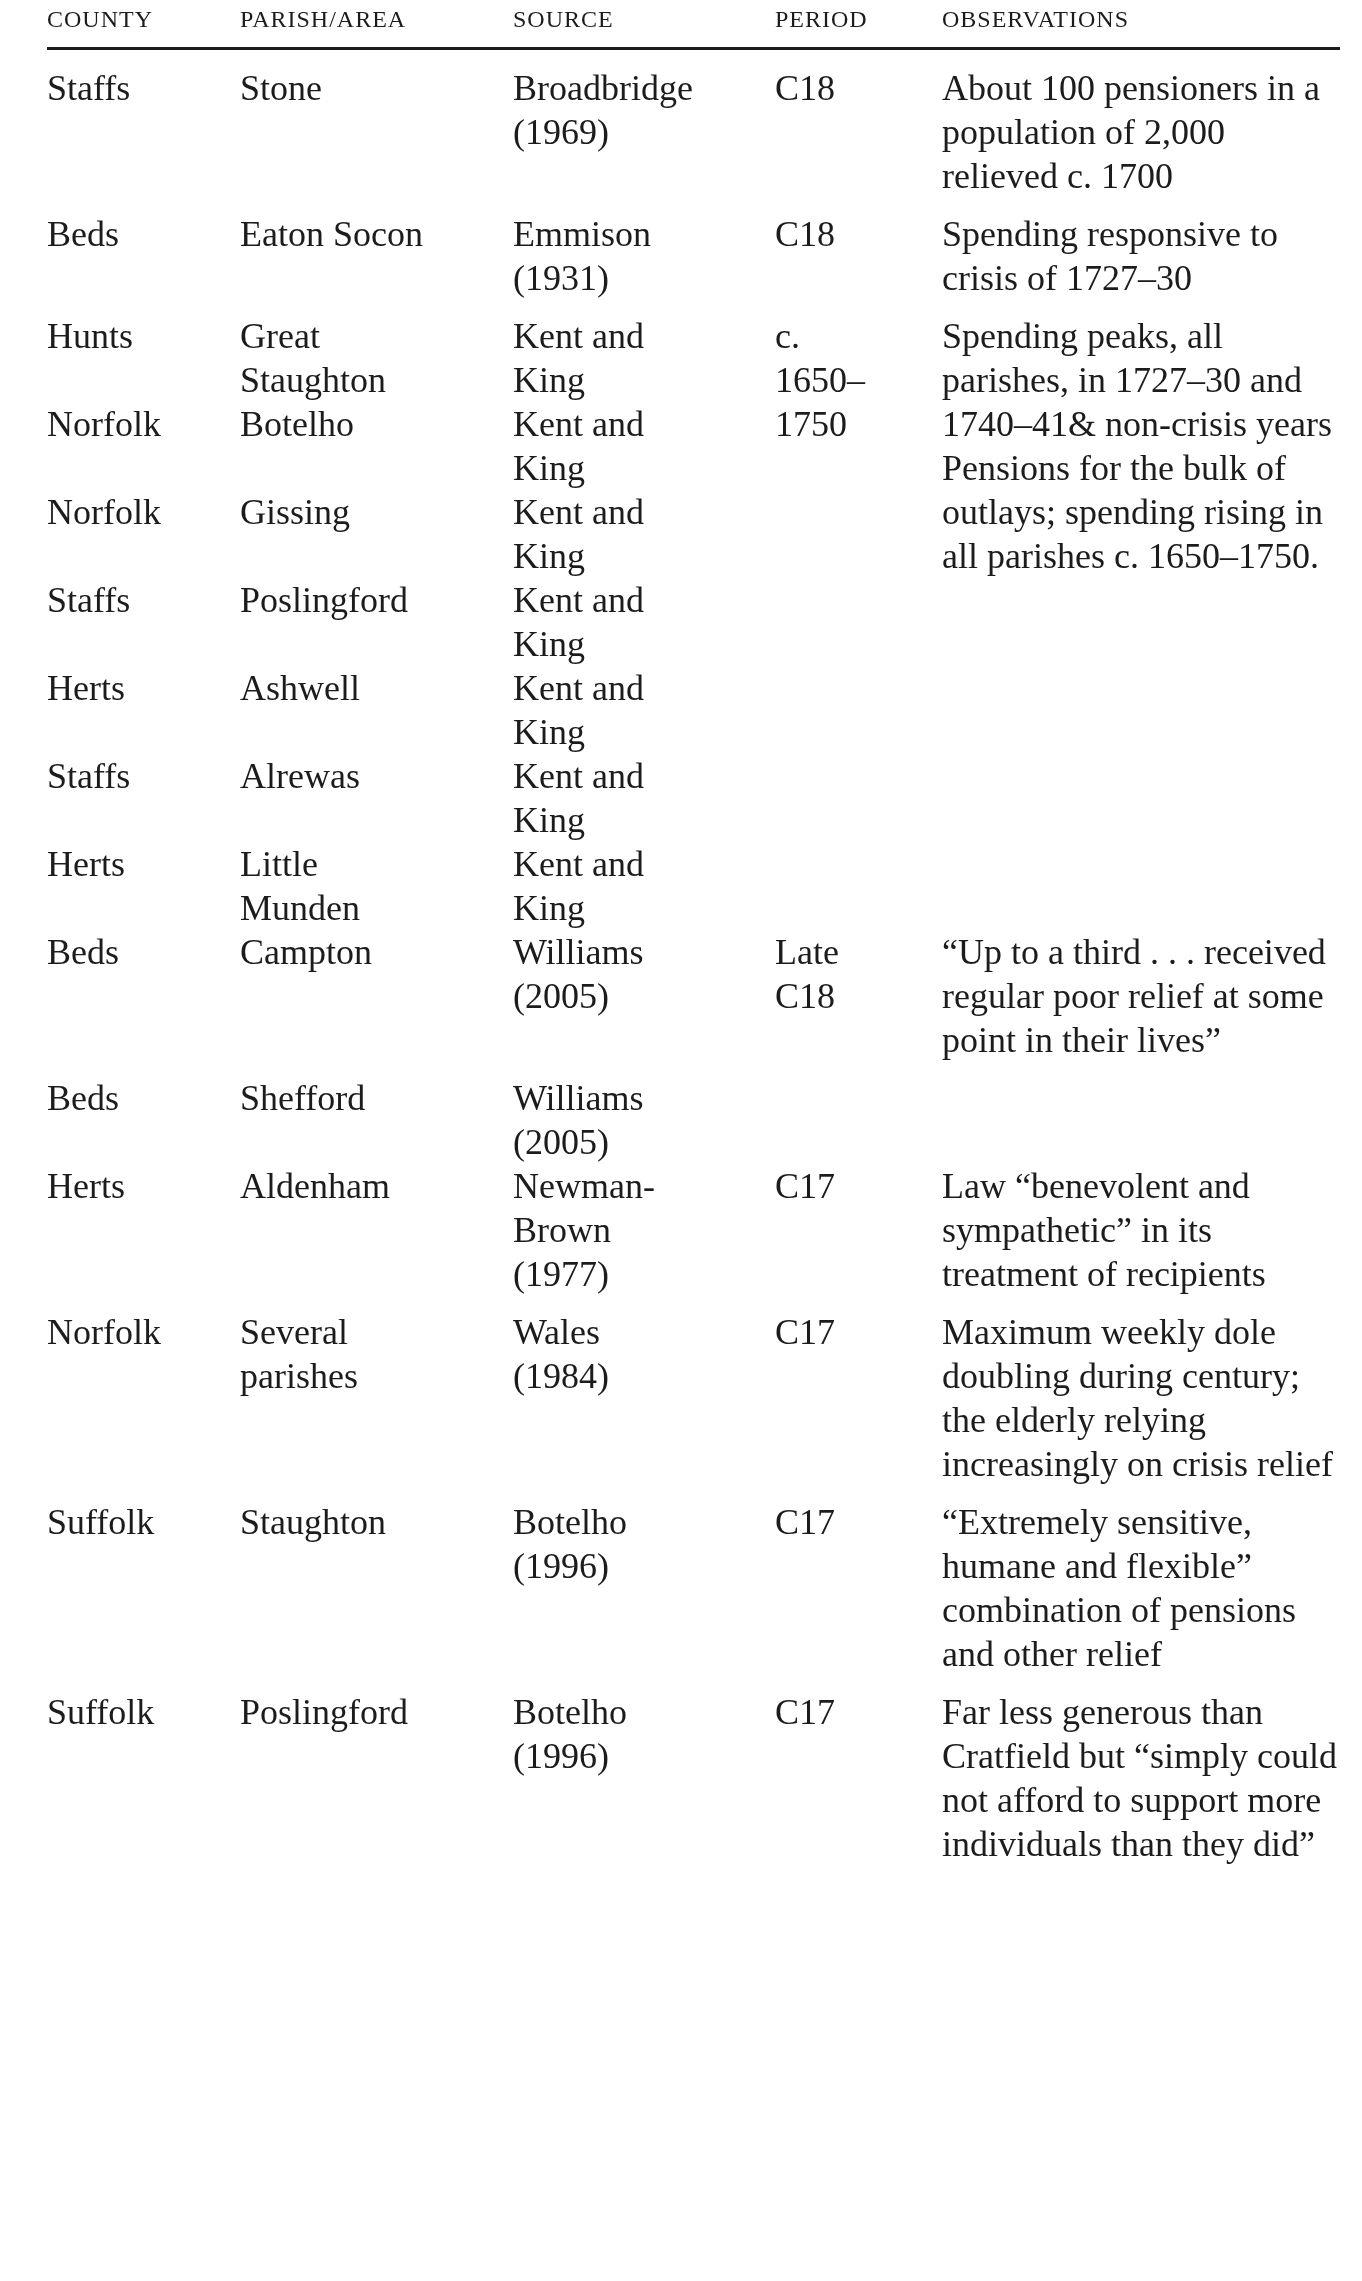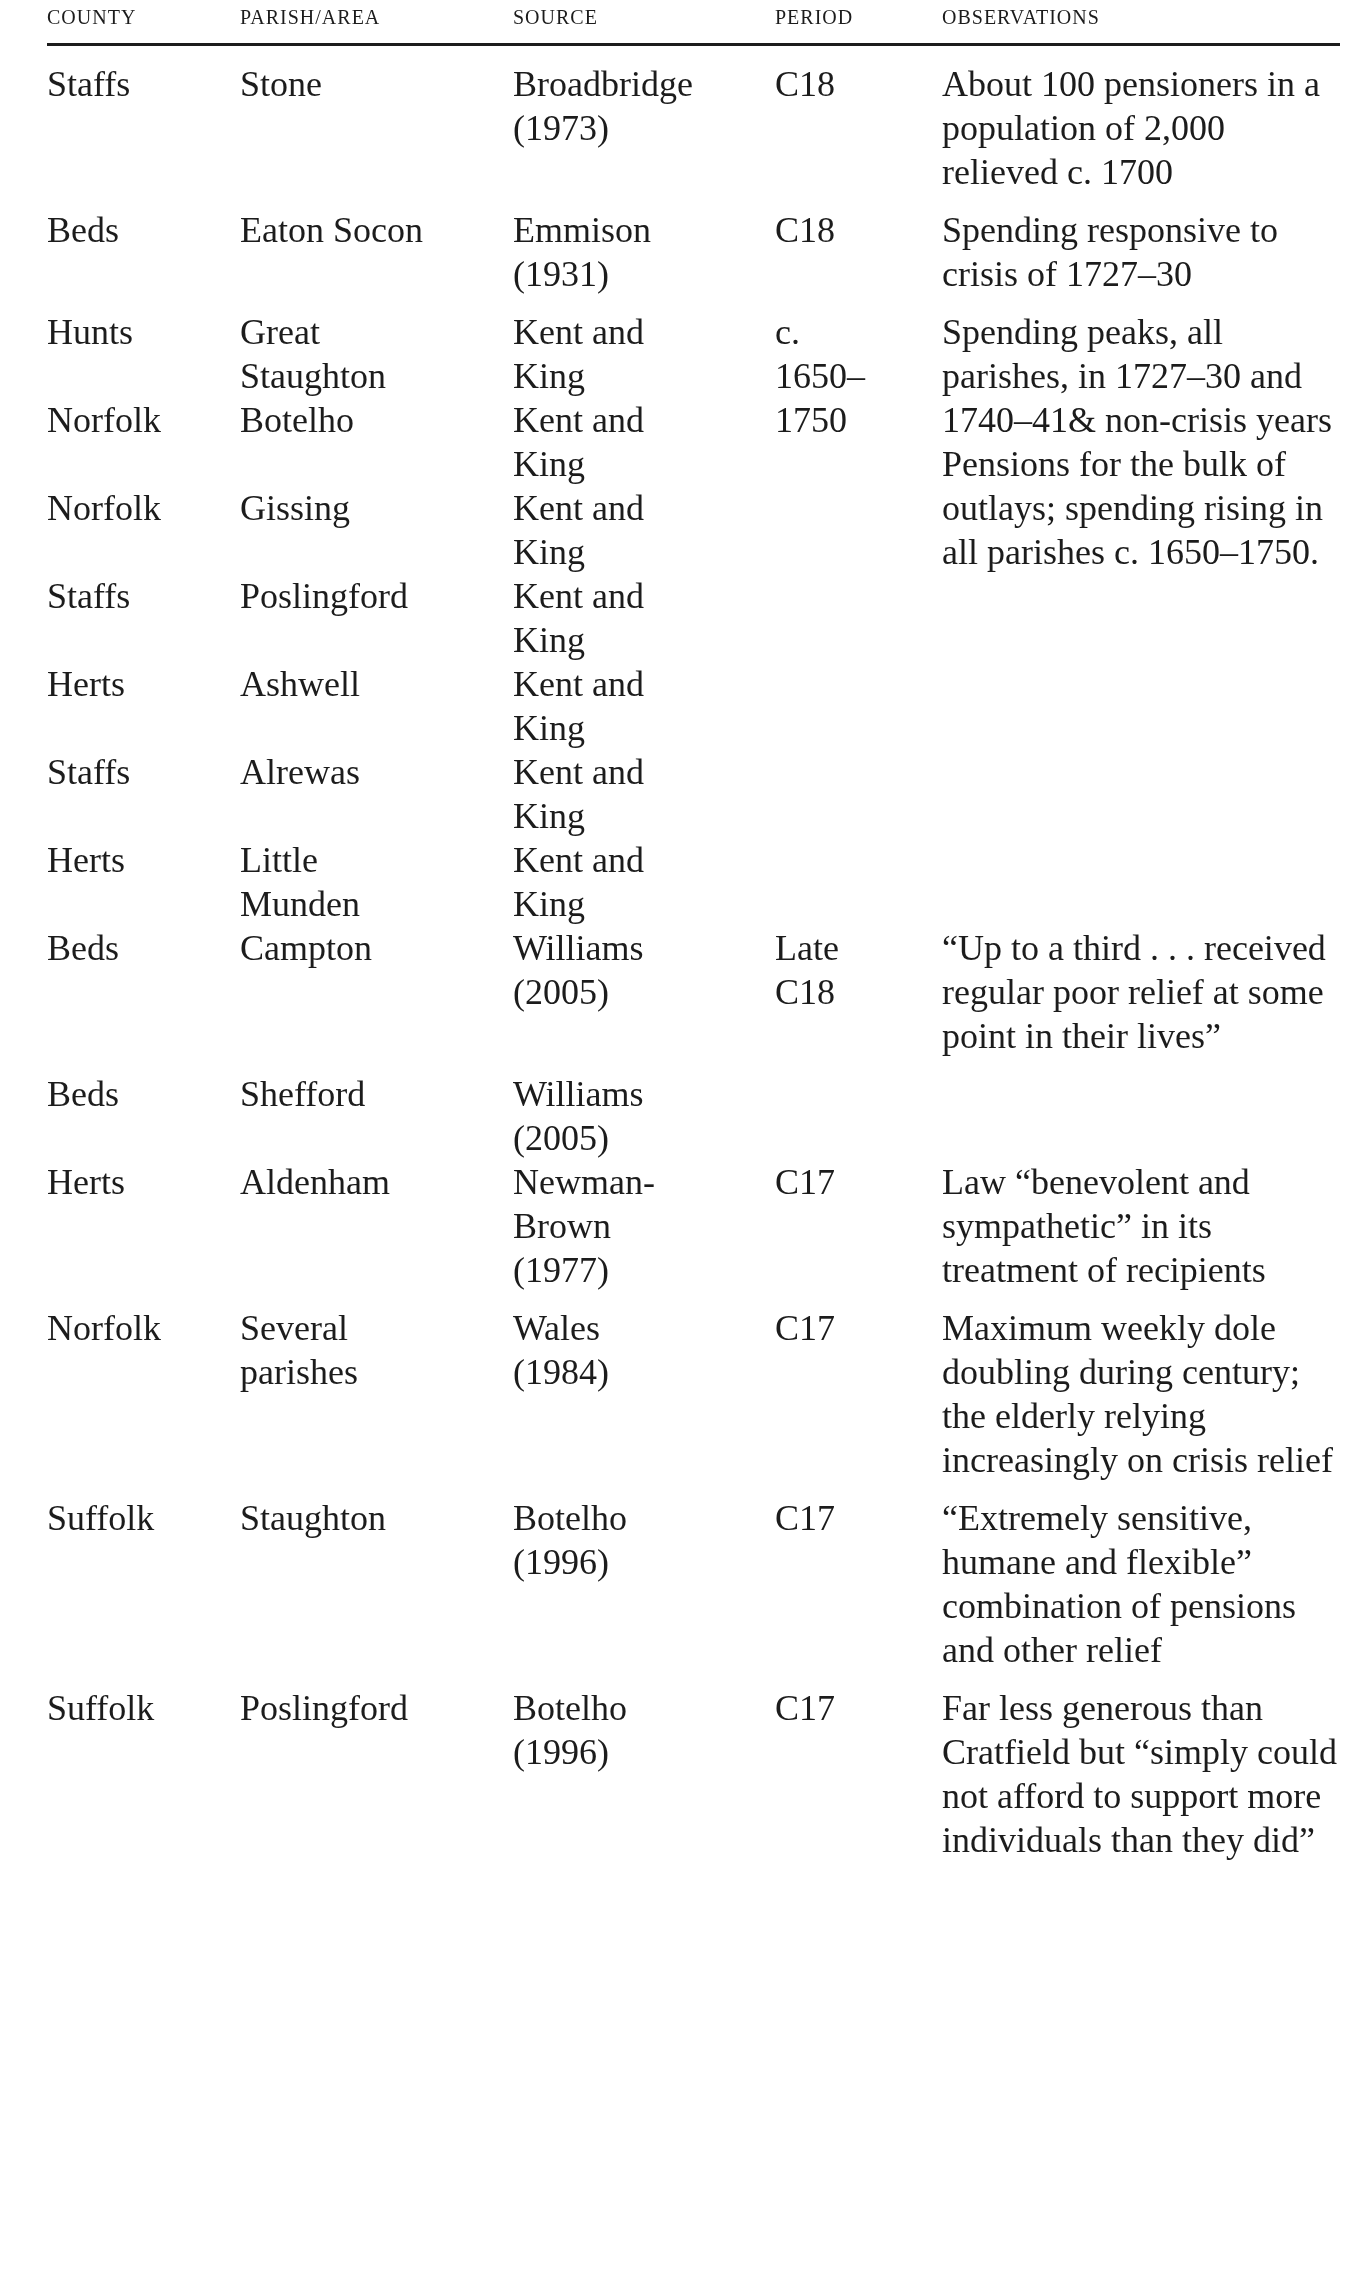--- a/index.html
+++ b/index.html
@@ -27,21 +27,21 @@
       table-layout: fixed;
     }
     col.c1 { width: 193px; }
     col.c2 { width: 273px; }
     col.c3 { width: 262px; }
     col.c4 { width: 167px; }
     col.c5 { width: 398px; }
     thead th {
       text-align: left;
       font-weight: normal;
-      font-size: 20px;
+      font-size: 24px;
       letter-spacing: 1px;
       text-transform: uppercase;
       font-variant: small-caps;
       padding: 6px 0 14px 0;
       height: 22px;
       vertical-align: top;
       border-bottom: 3px solid #1c1c1c;
     }
     tbody td {
       font-size: 36px;
@@ -78,21 +78,21 @@
         <th>Period</th>
         <th>Observations</th>
       </tr>
     </thead>
     <tbody>
 
       <tr class="first gap">
         <td class="cell-text">Staffs</td>
         <td class="cell-text">Stone</td>
         <td class="cell-text">Broadbridge
-(1973)</td>
+(1969)</td>
         <td class="cell-text">C18</td>
         <td class="obs">About 100 pensioners in a population of 2,000 relieved c. 1700</td>
       </tr>
 
       <tr class="gap">
         <td class="cell-text">Beds</td>
         <td class="cell-text">Eaton Socon</td>
         <td class="cell-text">Emmison
 (1931)</td>
         <td class="cell-text">C18</td>

